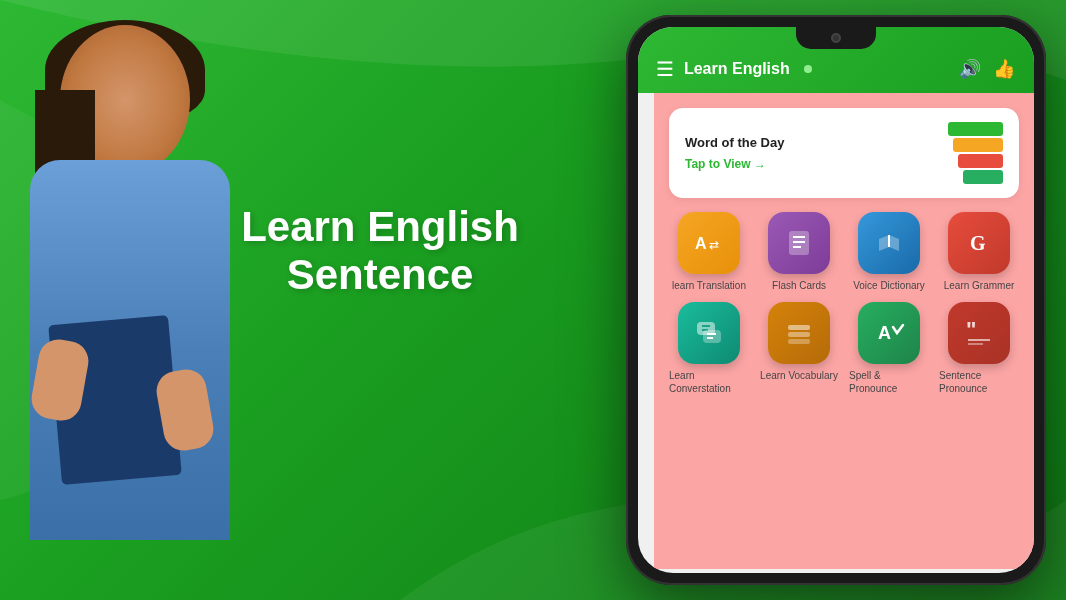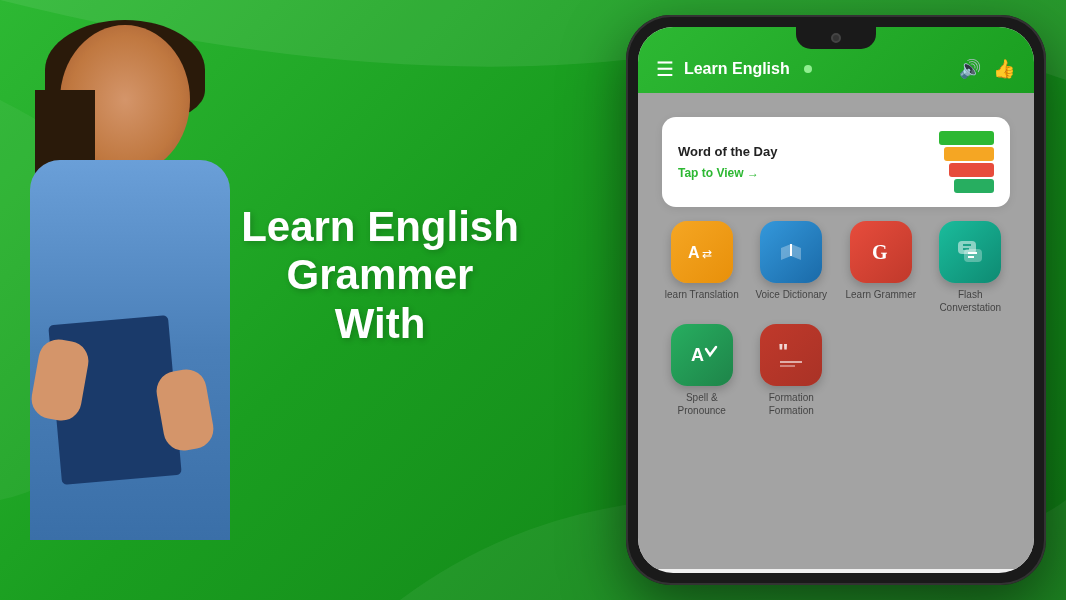--- a/index.html
+++ b/index.html
@@ -121,24 +121,25 @@
       align-items: center;
     }
 
     .header-icon {
       color: white;
       font-size: 18px;
     }
 
     
     .app-content {
-      padding: 24px;
-      background: #a3a3a3;
+      padding: 15px;
+      background: #fca5a5;
       height: calc(100% - 70px);
       overflow: hidden;
+      margin-left: 16px;
     }
 
     
     .wotd-card {
       background: white;
       border-radius: 14px;
       padding: 14px 16px;
       margin-bottom: 14px;
       display: flex;
       align-items: center;
@@ -198,21 +199,21 @@
       align-items: center;
       justify-content: center;
       font-size: 26px;
       color: white;
       box-shadow: 0 4px 10px rgba(0,0,0,0.2);
     }
 
     .app-icon-label {
       font-size: 10px;
       color: #444;
-      text-align: center;
+      text-align: left;
       font-weight: 500;
       line-height: 1.3;
     }
 
     .icon-orange { background: linear-gradient(135deg, #f5a623, #e8900a); }
     .icon-purple { background: linear-gradient(135deg, #9b59b6, #7d3c98); }
     .icon-blue   { background: linear-gradient(135deg, #3498db, #1a6aa8); }
     .icon-pink   { background: linear-gradient(135deg, #e74c3c, #c0392b); }
     .icon-teal   { background: linear-gradient(135deg, #1abc9c, #0e8a72); }
     .icon-amber  { background: linear-gradient(135deg, #d4820a, #b56b08); }
@@ -328,22 +329,22 @@
   <div class="person-head"></div>
   <div class="person-hair-long"></div>
   <div class="person-body"></div>
   <div class="person-book"></div>
   <div class="person-hand-left"></div>
   <div class="person-hand-right"></div>
 </div>
 
 <div class="headline">
   <span>Learn English</span><br>
-  <span>Grammer</span><br>
-  <span>With</span><br>
+  <span>Sentence</span><br>
+  <br>
   <br>
 </div>
 
 <div class="phone-container">
   <div class="phone-frame">
     <div class="phone-notch">
       <div class="phone-camera"></div>
     </div>
     <div class="phone-screen">
 
@@ -378,20 +379,31 @@
         <div class="app-icon-item">
               <div class="app-icon-box icon-orange">
                 <svg width="32" height="32" viewBox="0 0 32 32">
                   <text x="2" y="22" font-size="16" font-weight="bold" fill="white">A</text>
                   <text x="16" y="22" font-size="12" fill="white">⇄</text>
                 </svg>
               </div>
               <span class="app-icon-label">learn Translation</span>
             </div>
             <div class="app-icon-item">
+              <div class="app-icon-box icon-purple">
+                <svg width="32" height="32" viewBox="0 0 32 32">
+                  <rect x="6" y="4" width="20" height="24" rx="3" fill="rgba(255,255,255,0.3)"></rect>
+                  <line x1="10" y1="10" x2="22" y2="10" stroke="white" stroke-width="2"></line>
+                  <line x1="10" y1="15" x2="22" y2="15" stroke="white" stroke-width="2"></line>
+                  <line x1="10" y1="20" x2="18" y2="20" stroke="white" stroke-width="2"></line>
+                </svg>
+              </div>
+              <span class="app-icon-label">Flash Cards</span>
+            </div>
+            <div class="app-icon-item">
               <div class="app-icon-box icon-blue">
                 <svg width="32" height="32" viewBox="0 0 32 32">
                   <path d="M16 8 L6 12 L6 24 L16 20 L26 24 L26 12 Z" fill="rgba(255,255,255,0.3)"></path>
                   <line x1="16" y1="8" x2="16" y2="20" stroke="white" stroke-width="2"></line>
                 </svg>
               </div>
               <span class="app-icon-label">Voice Dictionary</span>
             </div>
             <div class="app-icon-item">
               <div class="app-icon-box icon-pink">
@@ -405,39 +417,49 @@
               <div class="app-icon-box icon-teal">
                 <svg width="32" height="32" viewBox="0 0 32 32">
                   <rect x="4" y="5" width="18" height="13" rx="4" fill="rgba(255,255,255,0.5)"></rect>
                   <line x1="9" y1="9" x2="17" y2="9" stroke="rgba(0,150,120,0.8)" stroke-width="2"></line>
                   <line x1="9" y1="13" x2="15" y2="13" stroke="rgba(0,150,120,0.8)" stroke-width="2"></line>
                   <rect x="10" y="13" width="18" height="13" rx="4" fill="rgba(255,255,255,0.3)"></rect>
                   <line x1="14" y1="17" x2="23" y2="17" stroke="white" stroke-width="2"></line>
                   <line x1="14" y1="21" x2="20" y2="21" stroke="white" stroke-width="2"></line>
                 </svg>
               </div>
-              <span class="app-icon-label">Flash Converstation</span>
+              <span class="app-icon-label">Learn Converstation</span>
+            </div>
+            <div class="app-icon-item">
+              <div class="app-icon-box icon-amber">
+                <svg width="32" height="32" viewBox="0 0 32 32">
+                  <rect x="5" y="8" width="22" height="5" rx="2" fill="rgba(255,255,255,0.5)"></rect>
+                  <rect x="5" y="15" width="22" height="5" rx="2" fill="rgba(255,255,255,0.4)"></rect>
+                  <rect x="5" y="22" width="22" height="5" rx="2" fill="rgba(255,255,255,0.3)"></rect>
+                </svg>
+              </div>
+              <span class="app-icon-label">Learn Vocabulary</span>
             </div>
             <div class="app-icon-item">
               <div class="app-icon-box icon-green">
                 <svg width="32" height="32" viewBox="0 0 32 32">
                   <text x="5" y="22" font-size="18" font-weight="bold" fill="white">A</text>
                   <path d="M20 10 L24 16 L30 8" stroke="white" stroke-width="2.5" fill="none" stroke-linecap="round"></path>
                 </svg>
               </div>
               <span class="app-icon-label">Spell &amp; Pronounce</span>
             </div>
             <div class="app-icon-item">
               <div class="app-icon-box icon-red">
                 <svg width="32" height="32" viewBox="0 0 32 32">
                   <text x="3" y="20" font-size="22" font-weight="bold" fill="rgba(255,255,255,0.8)">"</text>
                   <rect x="5" y="22" width="22" height="2" fill="rgba(255,255,255,0.6)"></rect>
                   <rect x="5" y="26" width="15" height="2" fill="rgba(255,255,255,0.4)"></rect>
                 </svg>
               </div>
-              <span class="app-icon-label">Formation Formation</span>
+              <span class="app-icon-label">Sentence Pronounce</span>
             </div>
           </div>
 
       </div>
     </div>
   </div>
 </div>
 
 </body></html>

